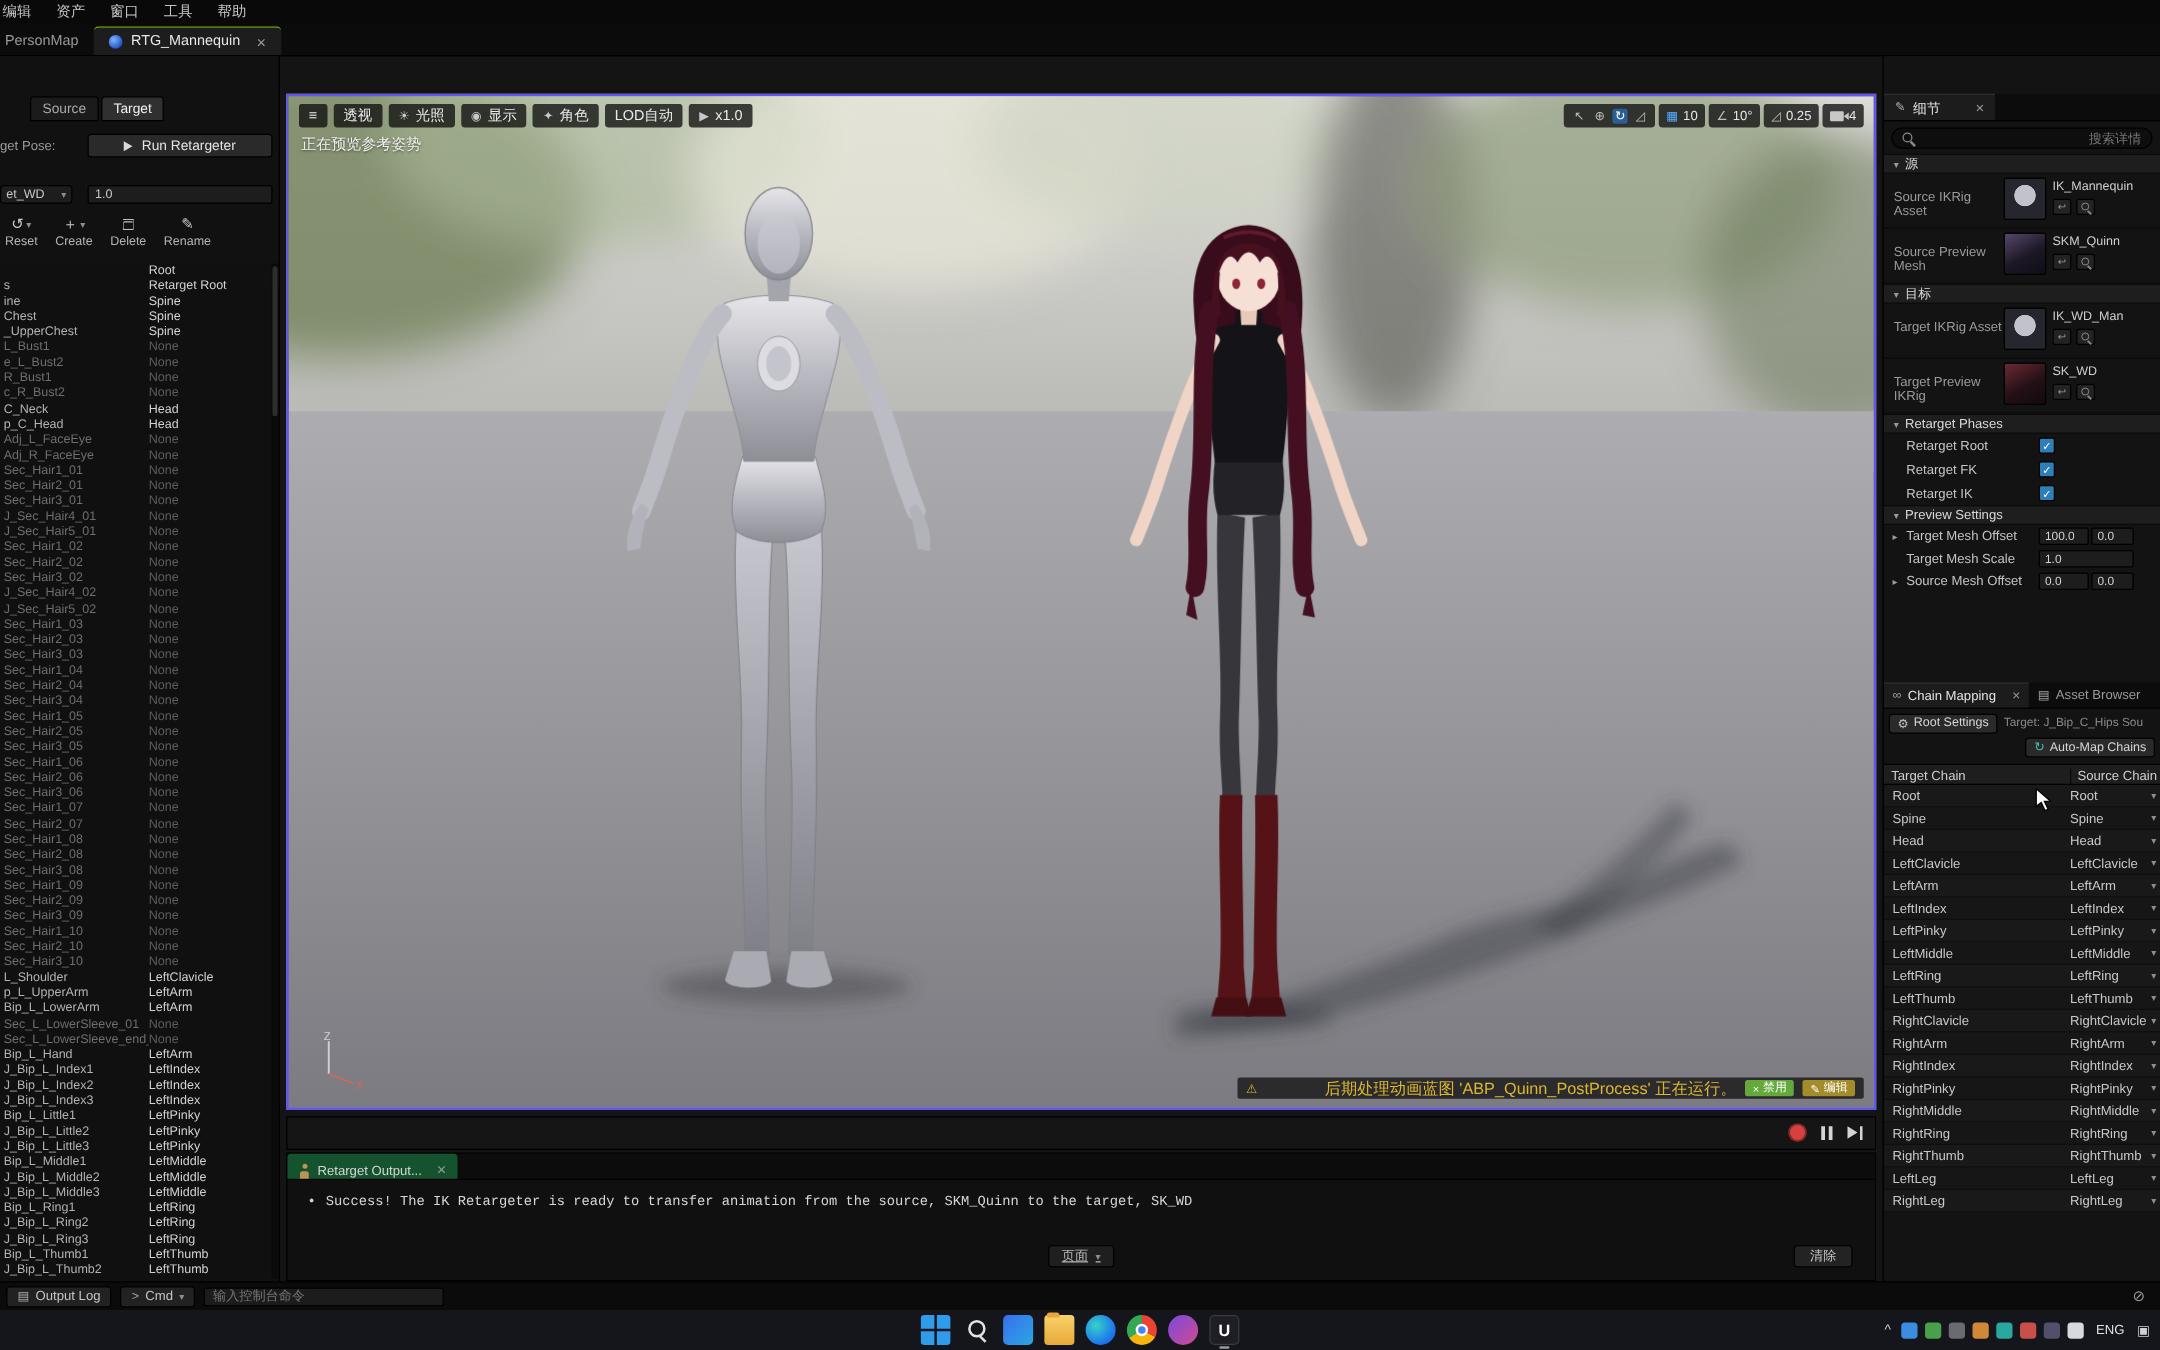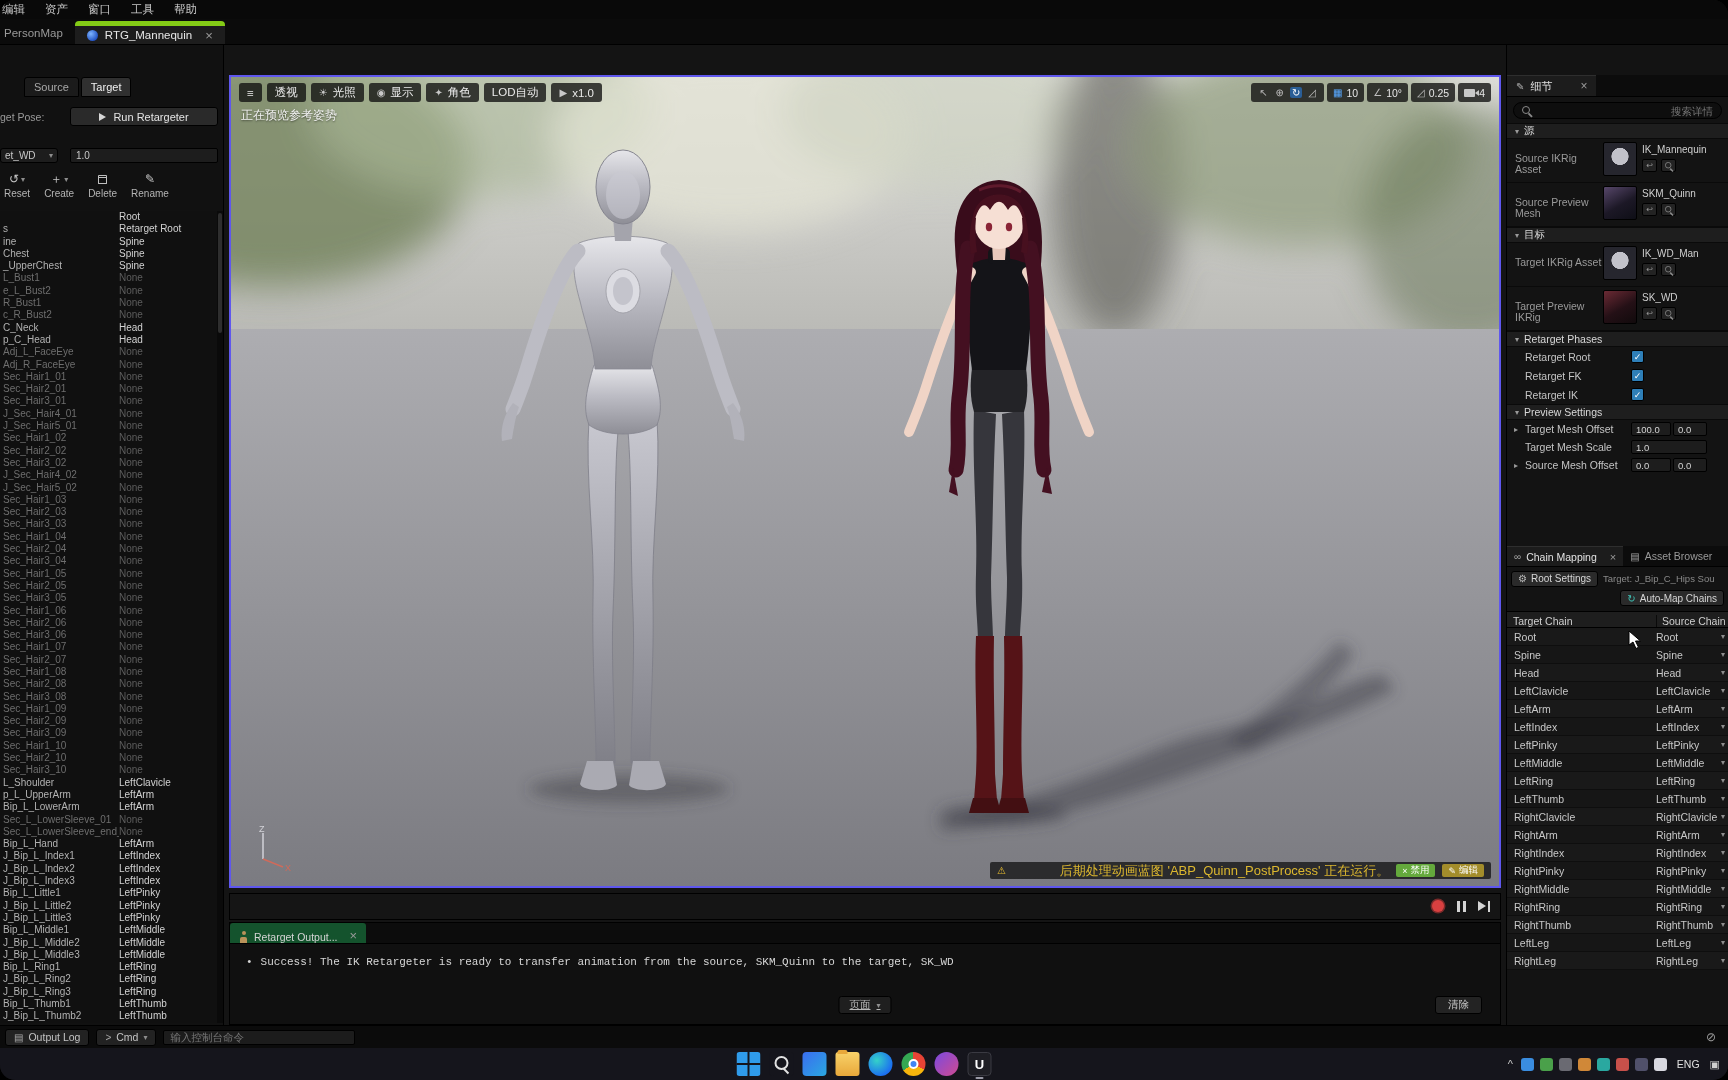--- a/index.html
+++ b/index.html
@@ -1,34 +1,34 @@
 <!DOCTYPE html>
 <html><head>
 <meta charset="utf-8">
 <style>
   * { margin:0; padding:0; box-sizing:border-box; }
   html,body { background:#000; }
   .screen{
     position:relative; width:1728px; height:1080px; overflow:hidden;
     background:#141414; color:#c0c0c0;
-    font-family:"Liberation Sans", sans-serif; font-size:12px;border-radius:15px;
+    font-family:"Liberation Sans", sans-serif; font-size:12px;
   }
   .caret{ font-size:8px; color:#8d8d8d; }
 
   
   .menubar{ position:absolute; left:0; top:0; right:0; height:19px; background:#090909;
     display:flex; align-items:center; gap:2px; padding-left:2px; }
   .menu-item{ padding:0 9px; font-size:11.5px; color:#c6c6c6; }
   .menu-item:first-child{ margin-left:-9px; }
 
   
   .tabbar{ position:absolute; left:0; top:19px; right:0; height:26px; background:#0b0b0b;
     display:flex; align-items:flex-end; border-bottom:1px solid #000; }
   .doc-tab{ height:23px; display:flex; align-items:center; gap:7px; padding:0 12px; font-size:11.5px; color:#9a9a9a; }
-  .doc-tab.active{ background:#1d1d1d; color:#e6e6e6; border-top:5px solid #84cc16; border-radius:4px 4px 0 0; }
+  .doc-tab.active{ background:#1d1d1d; color:#e6e6e6; border-top:1px solid #84cc16; border-radius:4px 4px 0 0; }
   .doc-tab.inactive{ padding-left:4px; }
   .tab-icon{ width:11px; height:11px; border-radius:50%;
     background:radial-gradient(circle at 35% 35%, #7db4ff, #1f4fc0 75%); }
   .tab-close{ color:#9a9a9a; font-size:13px; margin-left:6px; }
 
   
   .left-panel{ position:absolute; left:0; top:45px; width:224px; bottom:55px;
     background:#111111; border-right:1px solid #000; overflow:hidden; }
   .lp-spacer{ height:32px; }
   .lp-tabs{ display:flex; gap:2px; margin-left:24px; height:20px; }

